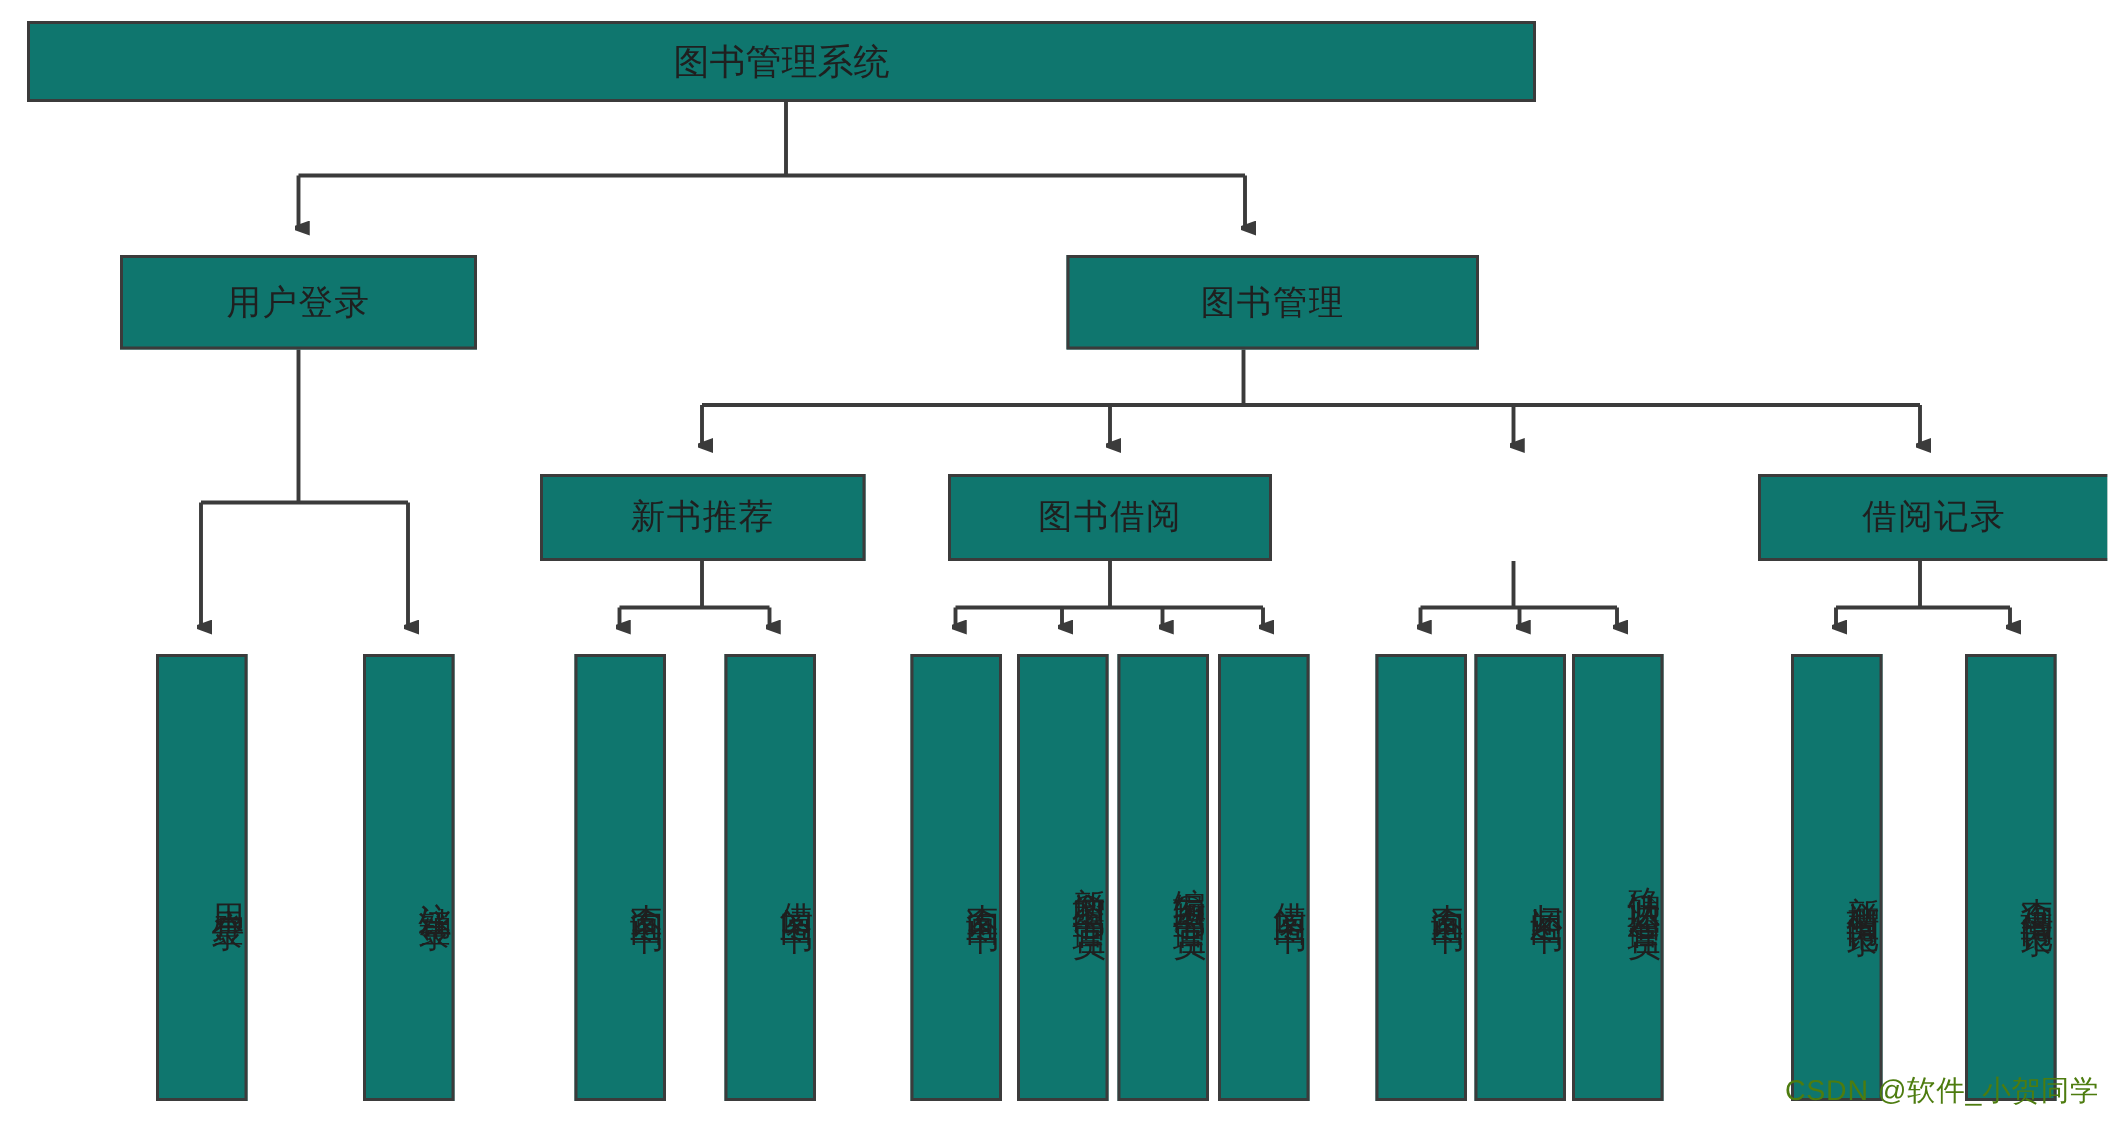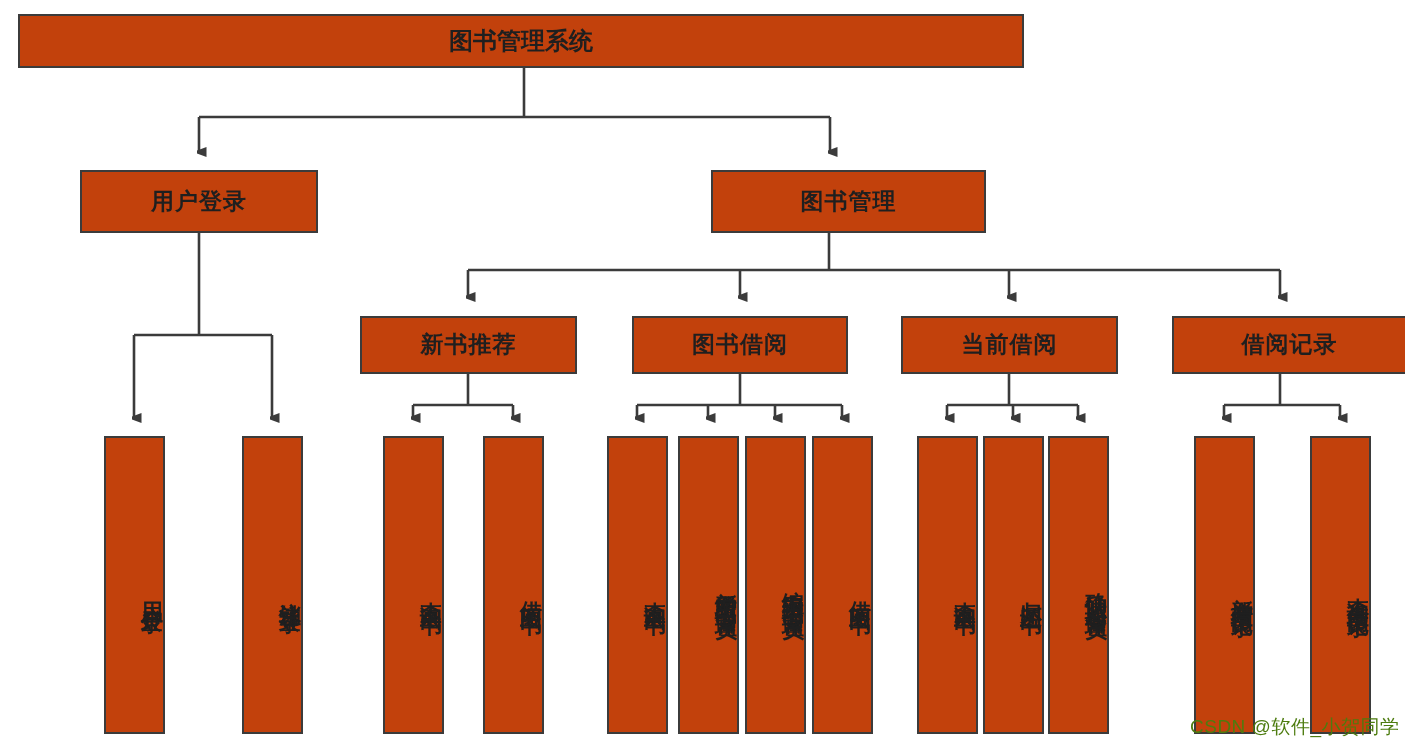--- a/index.html
+++ b/index.html
@@ -20,26 +20,25 @@
     left: 0;
     top: 0;
     width: 1405px;
     height: 747px;
     pointer-events: none;
   }
   .node {
     position: absolute;
     box-sizing: border-box;
     border: 2.5px solid #3b3b3b;
-    background: #c2410c;
+    background: #0f766e;
     display: flex;
     align-items: center;
     justify-content: center;
     color: #1f1f1f;
-    font-weight: bold;
   }
   .node.horiz {
     font-size: 23px;
     letter-spacing: 1px;
     line-height: 1.1;
   }
   .node.root {
     font-size: 24px;
   }
   .node.vert {
@@ -130,23 +129,20 @@
   <div class="node horiz" style="left:711px; top:170px; width:275px; height:63px;">
     <span>图书管理</span>
   </div>
 
   <div class="node horiz" style="left:360px; top:316px; width:217px; height:58px;">
     <span>新书推荐</span>
   </div>
   <div class="node horiz" style="left:632px; top:316px; width:216px; height:58px;">
     <span>图书借阅</span>
   </div>
-  <div class="node horiz" style="left:901px; top:316px; width:217px; height:58px;">
-    <span>当前借阅</span>
-  </div>
   <div class="node horiz" style="left:1172px; top:316px; width:235px; height:58px;">
     <span>借阅记录</span>
   </div>
 
   <div class="node vert" style="left:104px; top:436px; width:61px; height:298px;">
     <span class="vtext">用户登录</span>
   </div>
   <div class="node vert" style="left:242px; top:436px; width:61px; height:298px;">
     <span class="vtext">注销登录</span>
   </div>

